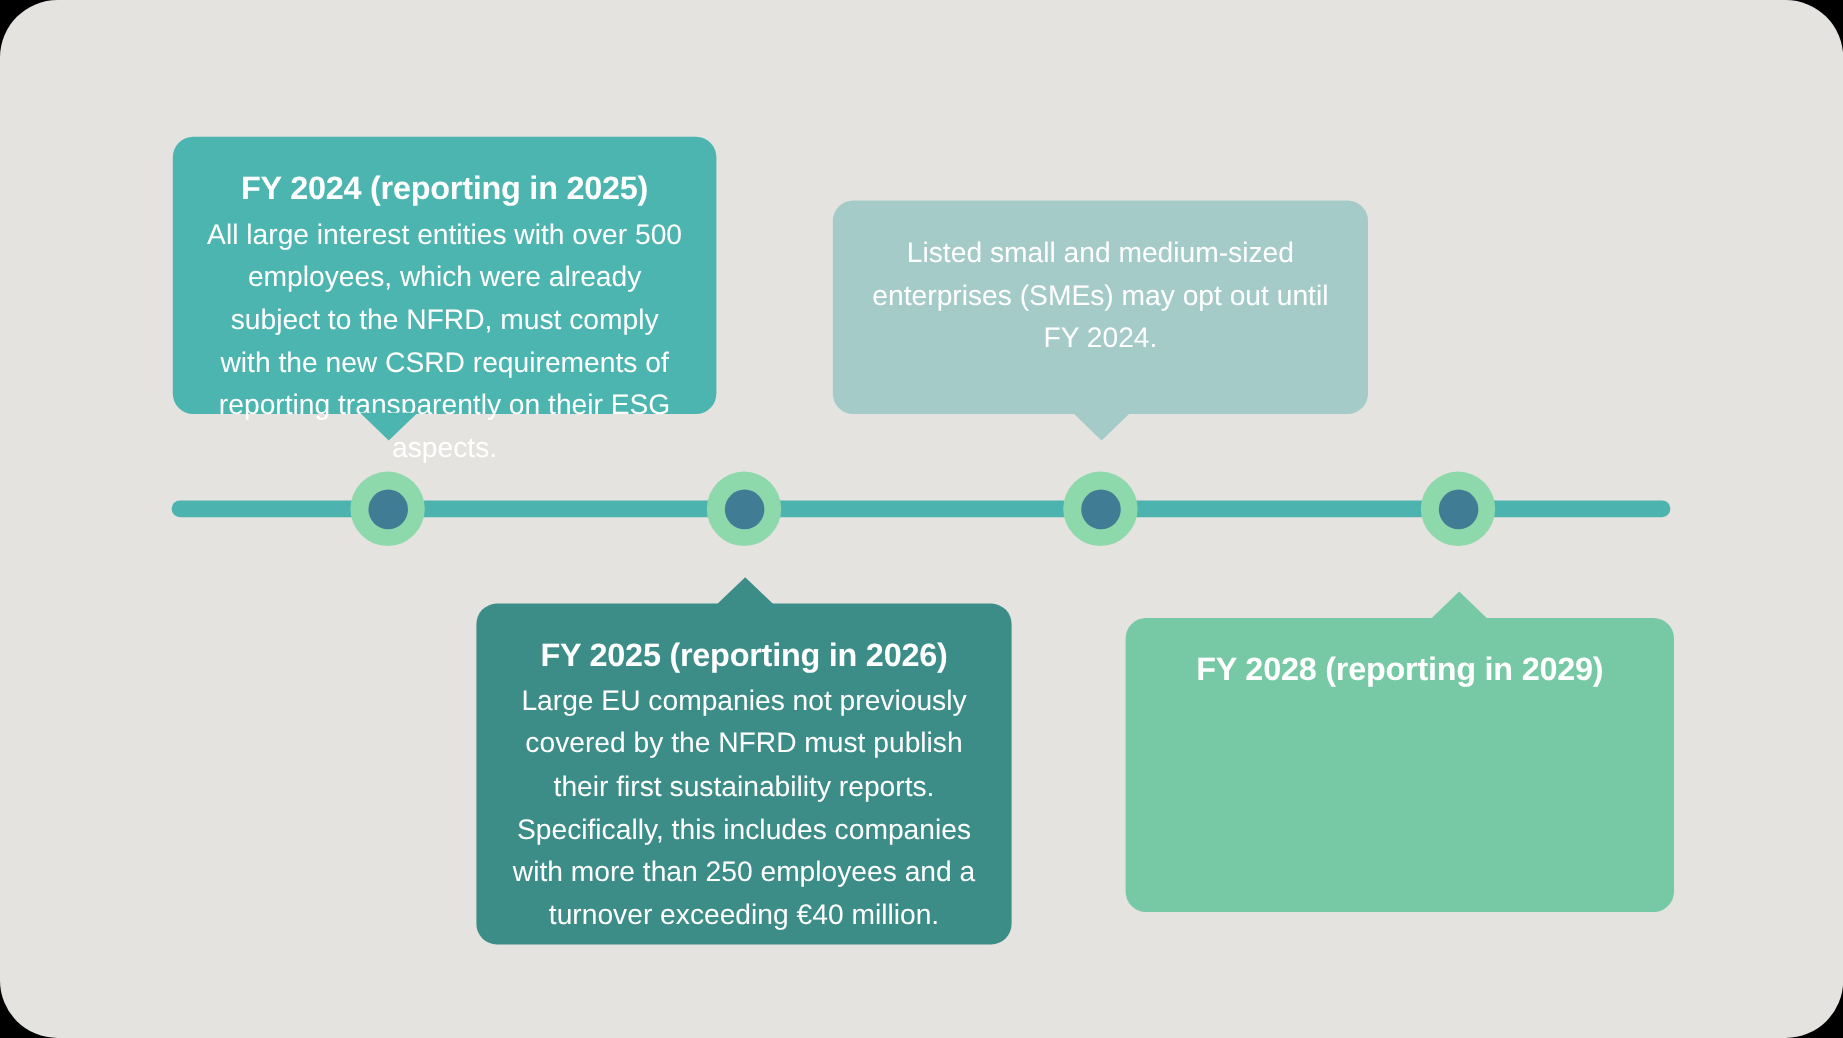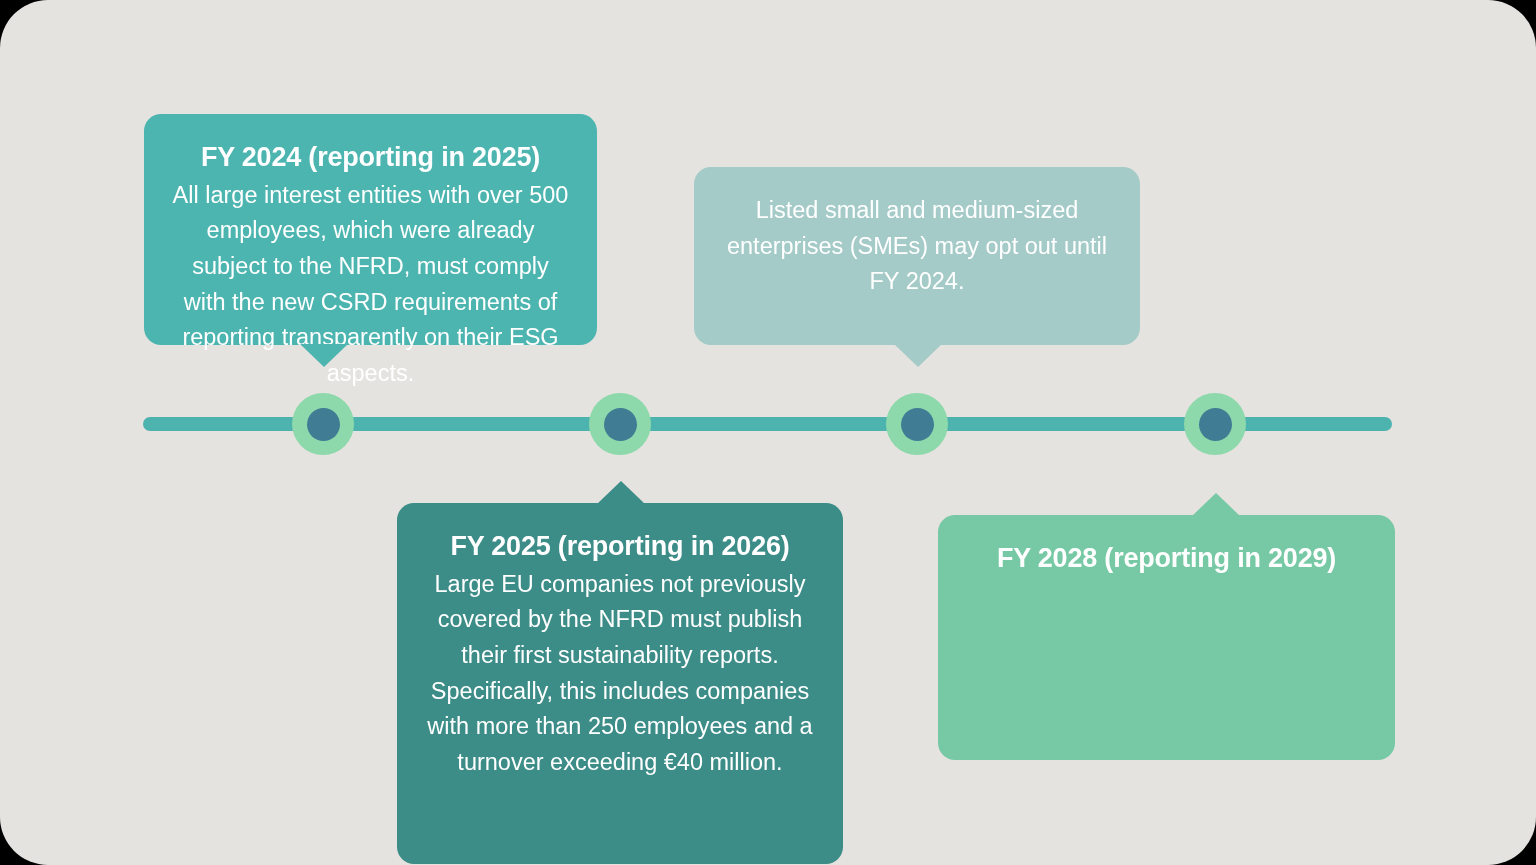--- a/index.html
+++ b/index.html
@@ -106,21 +106,21 @@
 
   #card-fy2026 {
     left: 694px; top: 167px;
     width: 446px; height: 178px;
     background: #a5cbc8;
   }
   #card-fy2026 .tail-down { left: 200px; border-top-color: #a5cbc8; }
 
   #card-fy2025 {
     left: 397px; top: 503px;
-    width: 446px; height: 361px;
+    width: 446px; height: 284px;
     background: #3c8c88;
   }
   #card-fy2025 .tail-up { left: 200px; border-bottom-color: #3c8c88; }
 
   #card-fy2028 {
     left: 938px; top: 515px;
     width: 457px; height: 245px;
     background: #76c9a4;
   }
   #card-fy2028 .tail-up { left: 254px; border-bottom-color: #76c9a4; }

